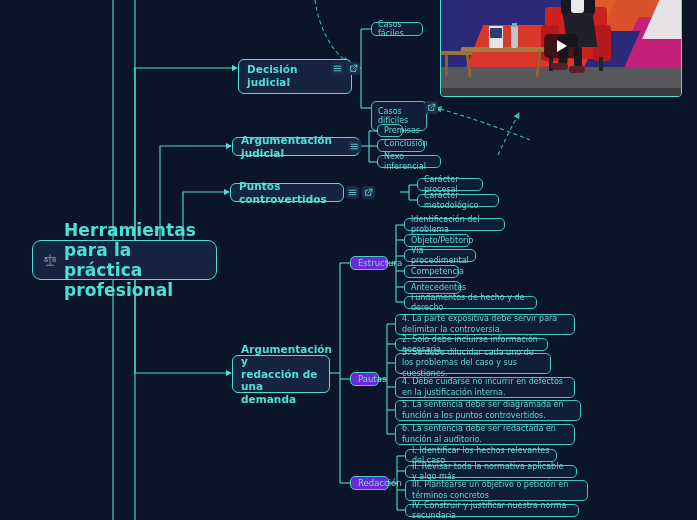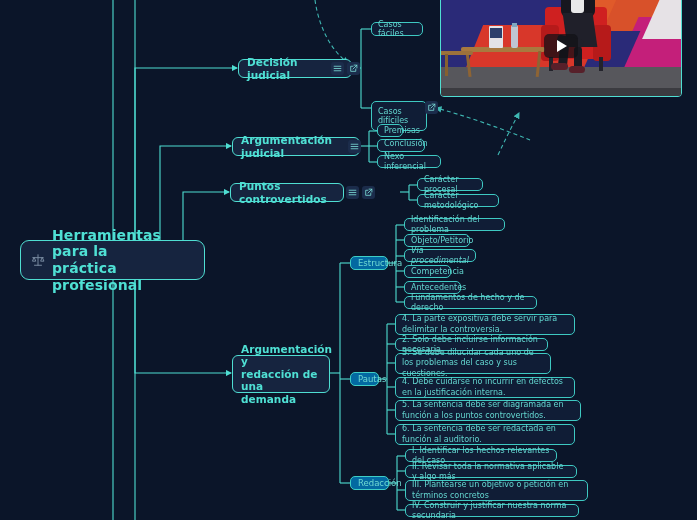--- a/index.html
+++ b/index.html
@@ -22,42 +22,43 @@
     color:#53e0d4;
     background:#15243f;
     display:flex;align-items:center;
     line-height:1.18;
   }
 
   
   .root{
     background:#16243f;border:1.5px solid #4fded2;border-radius:9px;
     padding:7px 12px 7px 9px;
-    font-size:14px;font-weight:bold;letter-spacing:.1px;
+    font-size:17px;font-weight:bold;letter-spacing:.1px;
     color:#4fe0d4;
     box-shadow:0 0 0 0 rgba(0,0,0,0);
     gap:7px;
+    margin-left:12px;
   }
   .root .txt{white-space:pre-line;}
   .root-icon{
     width:15px;height:15px;flex:0 0 15px;opacity:.85;
     display:flex;align-items:center;justify-content:center;
   }
 
   
   .branch{
     background:#16243f;border:1.5px solid #4fded2;border-radius:6px;
     padding:5px 8px;
     font-size:10.5px;font-weight:bold;letter-spacing:.05px;
     color:#4fe0d4;white-space:pre-line;
   }
 
   
   .mid{
-    background:#0369a1;border:1px solid #3fcfc6;border-radius:5px;
+    background:#6d28d9;border:1px solid #3fcfc6;border-radius:5px;
     padding:3px 7px;font-size:8.5px;color:#6fd9d2;
   }
 
   
   .leaf{
     background:#101d36;border:1px solid #3ec9c2;border-radius:5px;
     padding:3px 6px;font-size:8px;color:#63d5cf;
   }
   .leaf.wrap{line-height:1.32;}
 
@@ -221,21 +222,21 @@
   <div class="node root" style="left:20px;top:240px;width:185px;height:40px;">
     <span class="root-icon">
       <svg width="14" height="14" viewBox="0 0 24 24" fill="none" stroke="#8fa3b8" stroke-width="1.6" stroke-linecap="round" stroke-linejoin="round">
         <path d="M12 3v18M6 21h12M3 8h18M5 8l-2.5 6h5zM19 8l-2.5 6h5z"></path>
       </svg>
     </span>
     <span class="txt">Herramientas para la
 práctica profesional</span>
   </div>
 
-  <div class="node branch" style="left:238px;top:59px;width:114px;height:19px;justify-content:center;">
+  <div class="node branch" style="left:238px;top:59px;width:114px;height:35px;justify-content:center;align-items:flex-end;">
     <span>Decisión judicial</span>
   </div>
   <div class="chips" style="left:331px;top:62px;">
     <span class="chip">
       <svg width="9" height="9" viewBox="0 0 16 16" stroke="#7fe4dc" stroke-width="1.4" stroke-linecap="round">
         <path d="M2 4h12M2 8h12M2 12h12"></path>
       </svg>
     </span>
     <span class="chip">
       <svg width="9" height="9" viewBox="0 0 16 16" fill="none" stroke="#7fe4dc" stroke-width="1.4" stroke-linecap="round" stroke-linejoin="round">
@@ -310,24 +311,24 @@
 
   <div class="node mid" style="left:350px;top:256px;width:38px;height:14px;">
     <span>Estructura</span>
   </div>
   <div class="node leaf" style="left:404px;top:218px;width:101px;height:13px;">
     <span>Identificación del problema</span>
   </div>
   <div class="node leaf" style="left:404px;top:234px;width:66px;height:13px;">
     <span>Objeto/Petitorio</span>
   </div>
-  <div class="node leaf" style="left:404px;top:249px;width:72px;height:13px;font-style:italic;">
+  <div class="node leaf" style="left:404px;top:249px;width:72px;height:13px;">
     <span>Vía procedimental</span>
   </div>
-  <div class="node leaf" style="left:404px;top:265px;width:47px;height:13px;">
+  <div class="node leaf" style="left:404px;top:265px;width:55px;height:13px;">
     <span>Competencia</span>
   </div>
   <div class="node leaf" style="left:404px;top:281px;width:57px;height:13px;">
     <span>Antecedentes</span>
   </div>
   <div class="node leaf" style="left:404px;top:296px;width:133px;height:13px;">
     <span>Fundamentos de hecho y de derecho</span>
   </div>
 
   <div class="node mid" style="left:350px;top:372px;width:29px;height:14px;">

